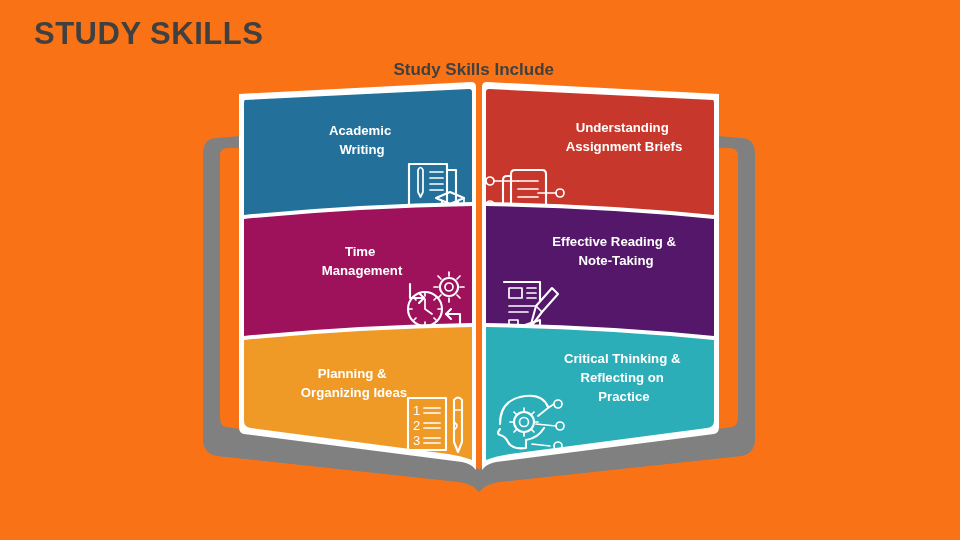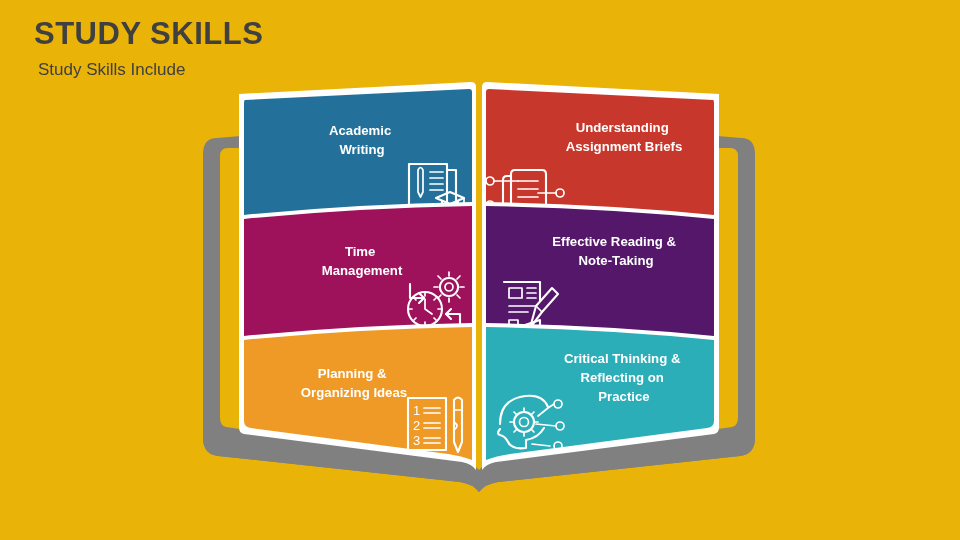--- a/index.html
+++ b/index.html
@@ -33,25 +33,26 @@
     font-size: 31px;
     font-weight: bold;
     letter-spacing: 0.5px;
     color: #404040;
     line-height: 1.15;
     margin: 0;
     white-space: nowrap;
   }
   #page-subtitle {
     font-size: 17px;
-    font-weight: normal;
+    font-weight: bold;
     color: #404040;
     margin: 8px 0 0 4px;
     line-height: 1.2;
     white-space: nowrap;
+    text-align: right;
   }
   
   #book-wrap {
     position: absolute;
     left: 184px;
     top: 80px;
     width: 590px;
     height: 430px;
   }
   #book-svg {
@@ -76,21 +77,21 @@
     fill: none;
     stroke: #ffffff;
     stroke-width: 1.7;
     stroke-linecap: round;
     stroke-linejoin: round;
   }
 </style>
 </head>
 <body>
 
-<div id="slide" style="background: #eab308;">
+<div id="slide" style="background: #f97316;">
 
   <div id="header">
     <h1 id="page-title" style="color: rgb(64, 64, 64);">STUDY SKILLS</h1>
     <div id="page-subtitle" style="color: rgb(64, 64, 64);">Study Skills Include</div>
   </div>
 
   <div id="book-wrap">
     <svg id="book-svg" viewBox="0 0 590 430" xmlns="http://www.w3.org/2000/svg">
 
       <g>

